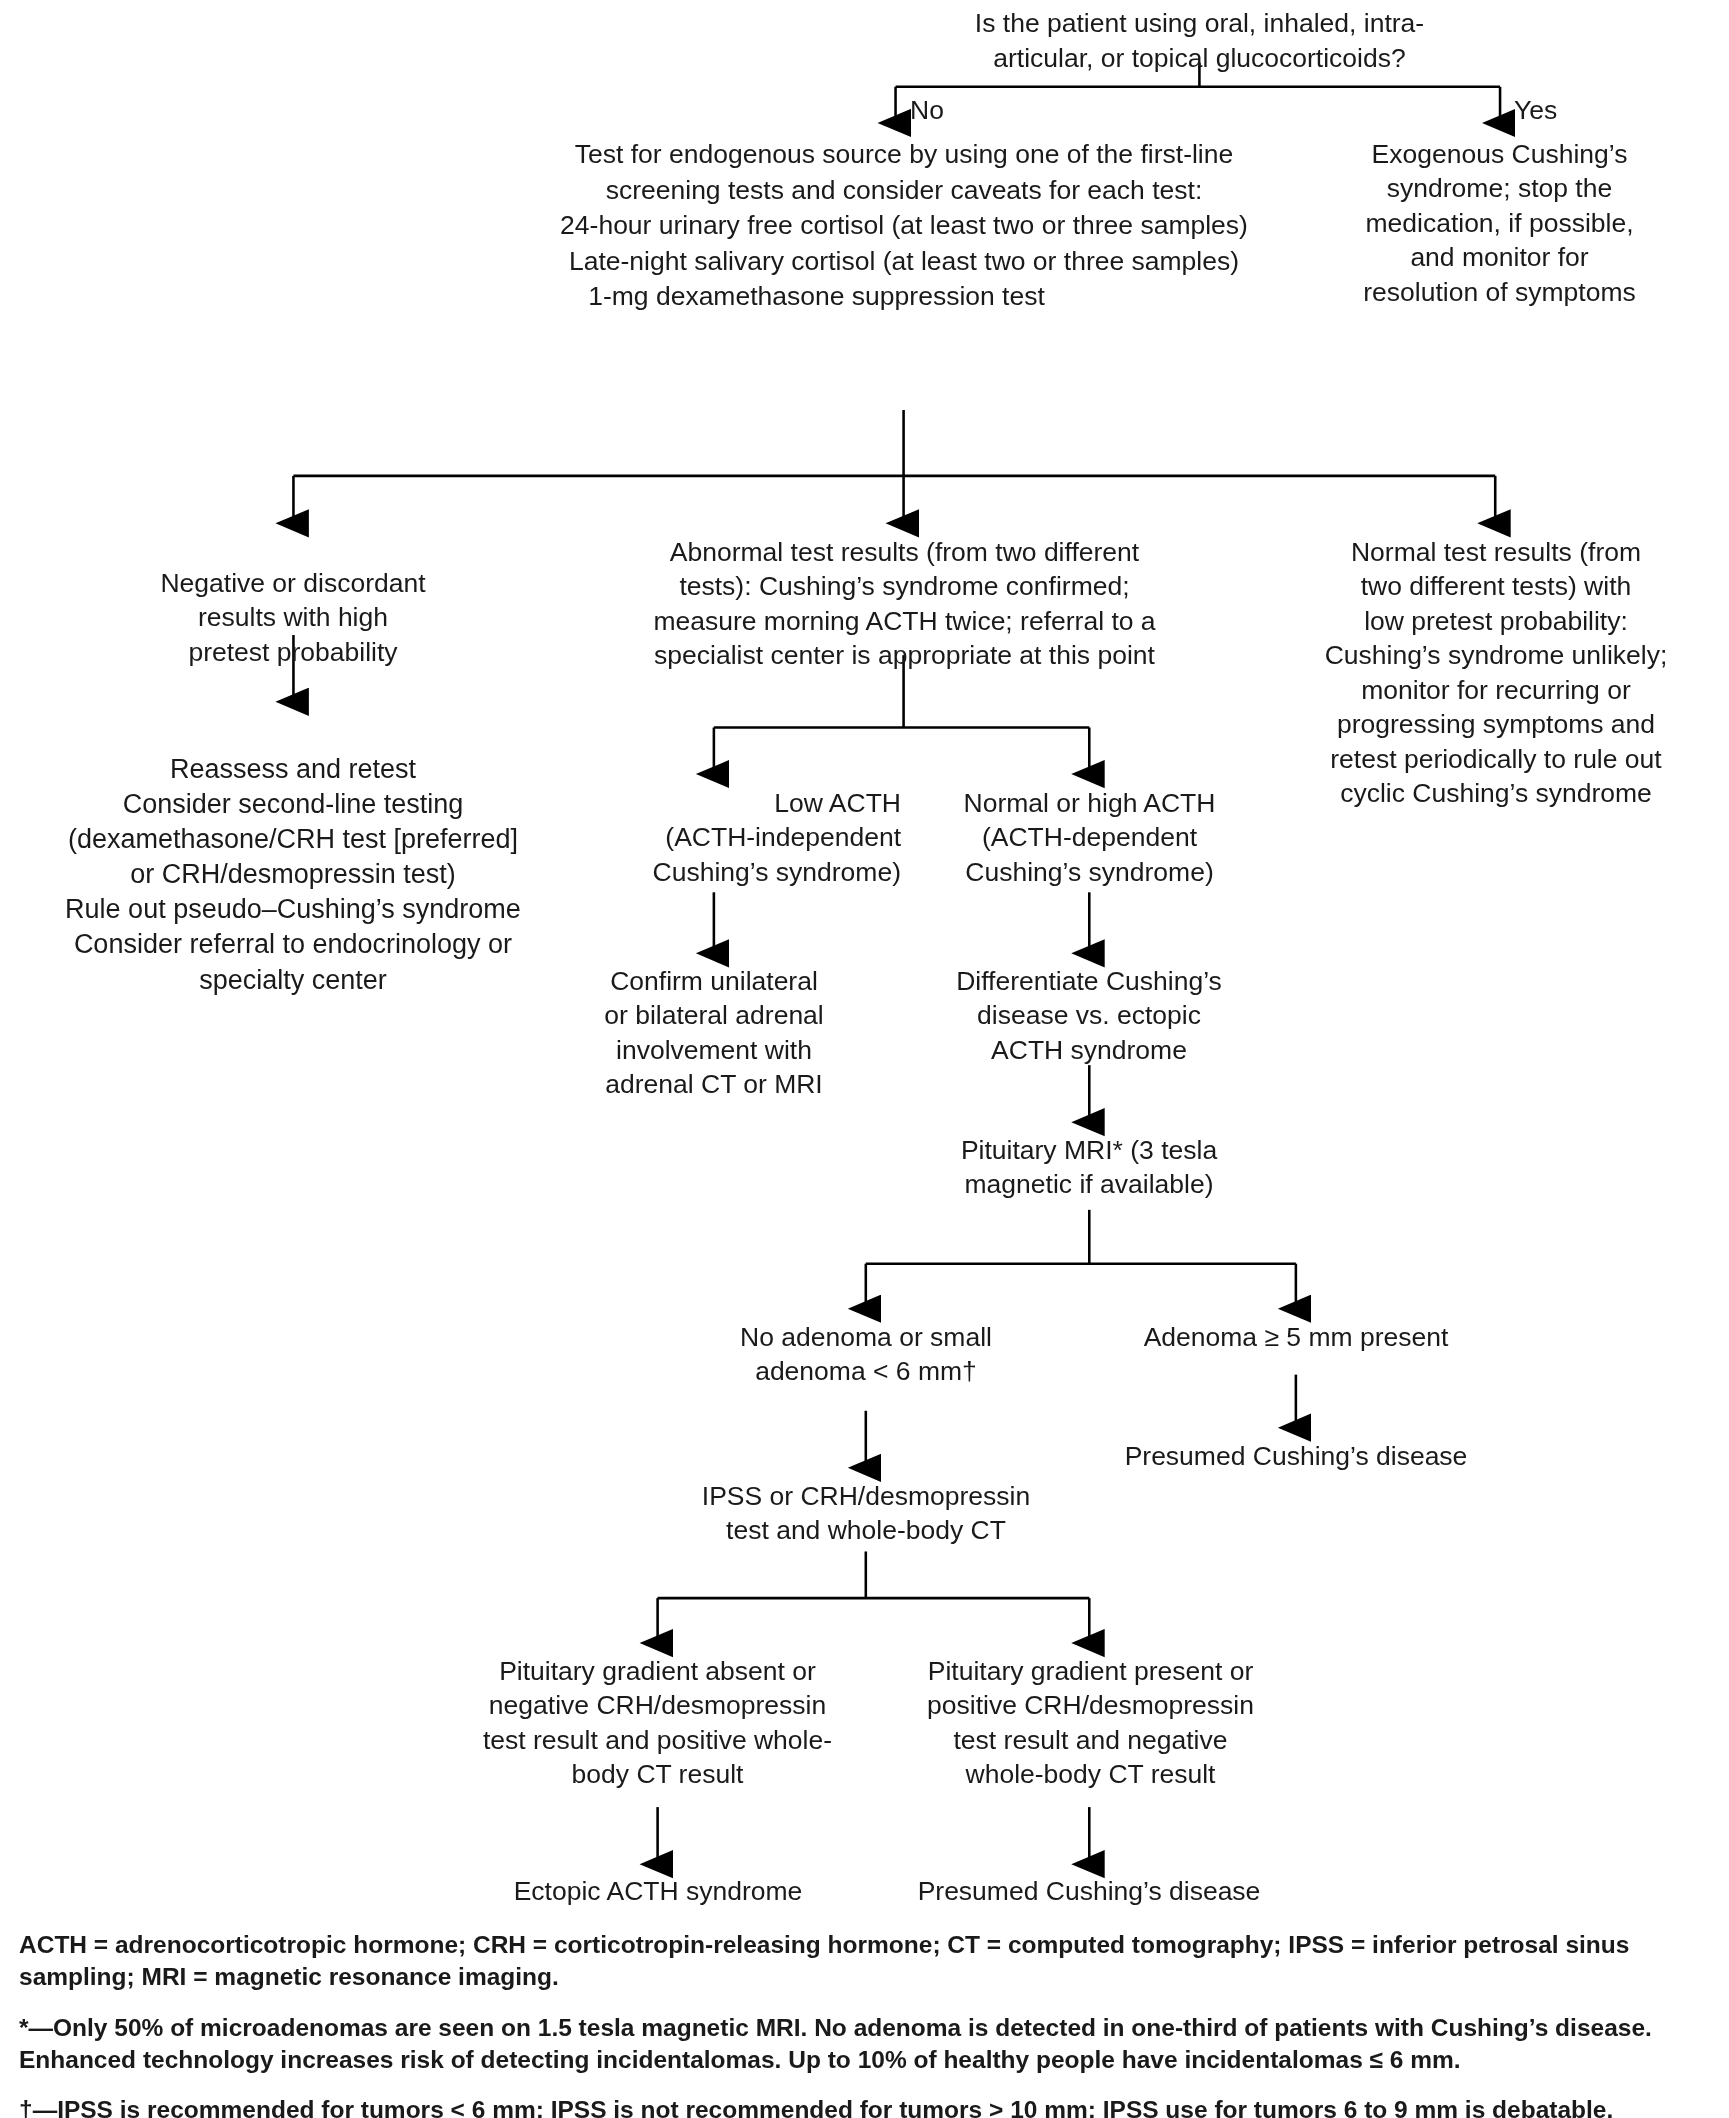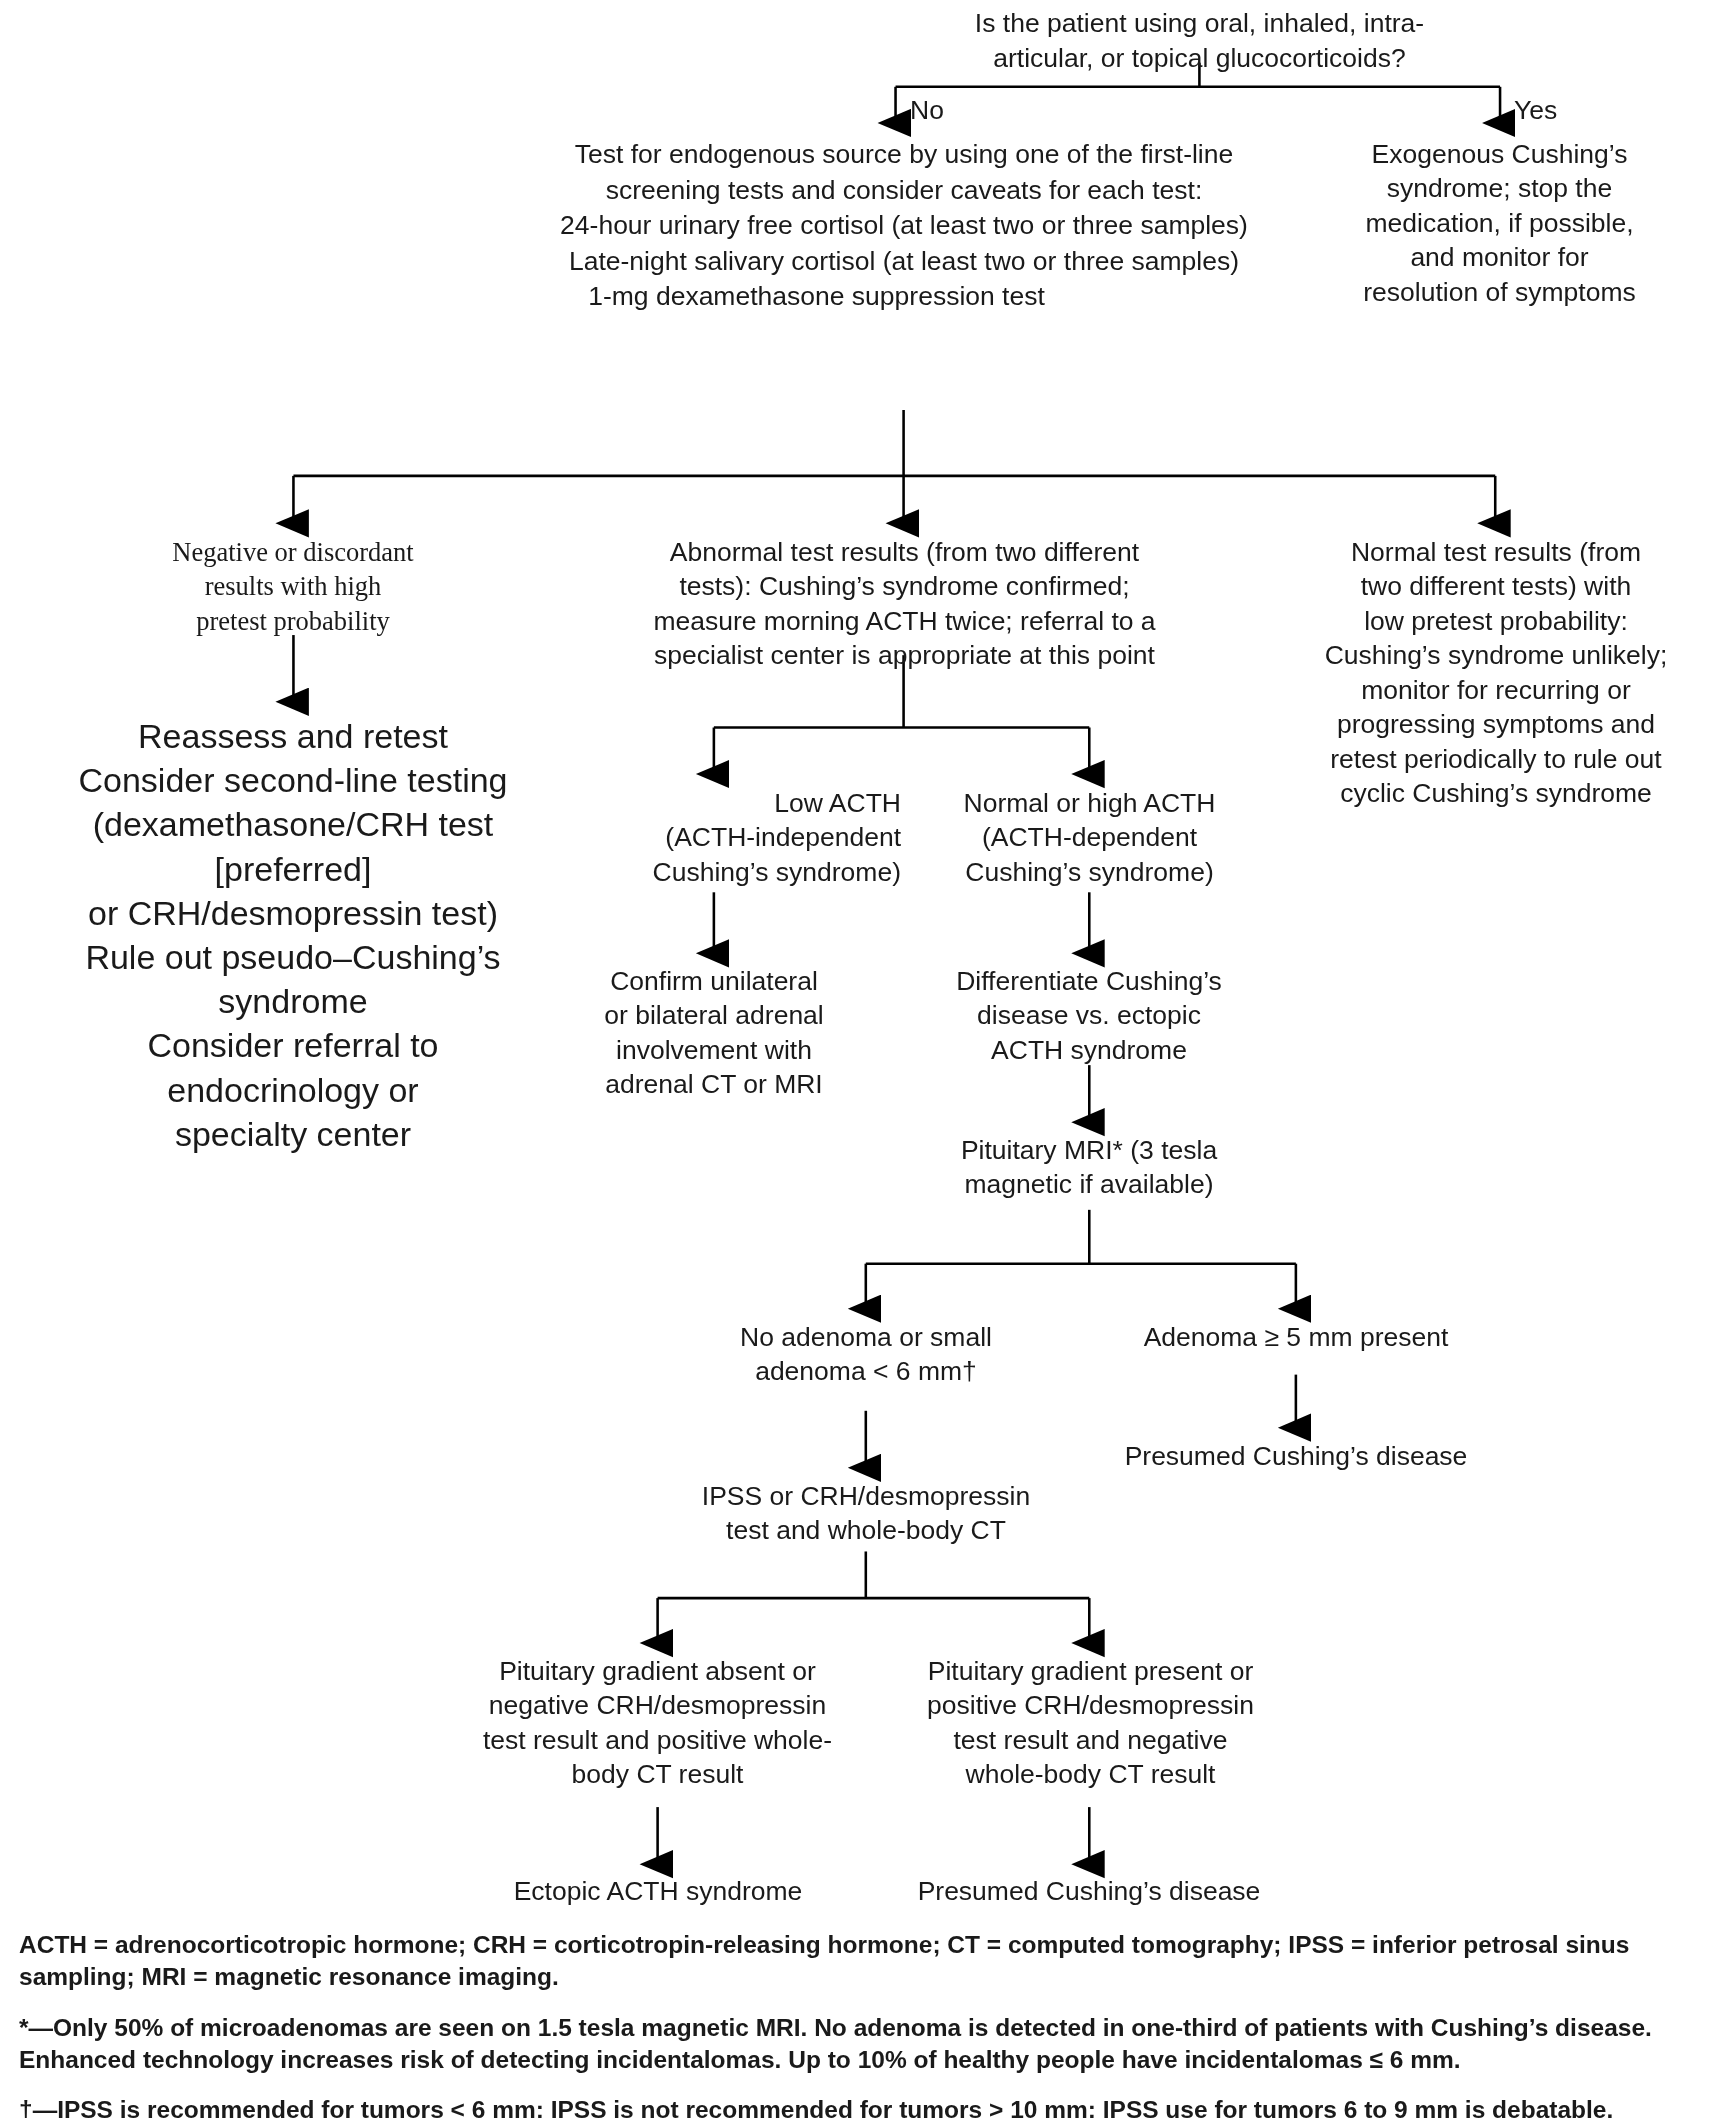--- a/index.html
+++ b/index.html
@@ -39,24 +39,25 @@
   .testbox{
     position:absolute;
     font-size:26.5px;
     line-height:1.34;
     color:#1a1a1a;
   }
   .testbox .hang{ display:block; text-align:center; }
   .testbox .item{ display:block; text-align:center; }
   .actions{
     position:absolute;
-    font-size:34px;
+    font-size:27px;
     line-height:1.30;
     text-align:center;
     color:#1a1a1a;
+    margin-top:38px;
   }
   .actions span{ display:block; white-space:pre-line;}
   .footnotes{
     position:absolute;
     left:19px;
     width:1696px;
     font-size:24.5px;
     line-height:1.30;
     color:#1a1a1a;
   }
@@ -132,21 +133,21 @@
 resolution of symptoms</div>
 
   <div class="testbox" style="left:482px; top:137px; width:844px;">
     <span class="hang" style="white-space:pre-line;">Test for endogenous source by using one of the first-line
 screening tests and consider caveats for each test:</span>
     <span class="item">24-hour urinary free cortisol (at least two or three samples)</span>
     <span class="item">Late-night salivary cortisol (at least two or three samples)</span>
     <span class="item" style="margin-left:-175px;text-align:center;">1-mg dexamethasone suppression test</span>
   </div>
 
-  <div class="node" style="left:88px; top:535px; width:410px;font-family:Liberation Serif, serif;">Negative or discordant
+  <div class="node" style="left:88px; top:566px; width:410px;">Negative or discordant
 results with high
 pretest probability</div>
 
   <div class="actions" style="left:48px; top:714px; width:490px;">
     <span>Reassess and retest</span>
     <span>Consider second-line testing
 (dexamethasone/CRH test [preferred]
 or CRH/desmopressin test)</span>
     <span>Rule out pseudo–Cushing’s syndrome</span>
     <span>Consider referral to endocrinology or

